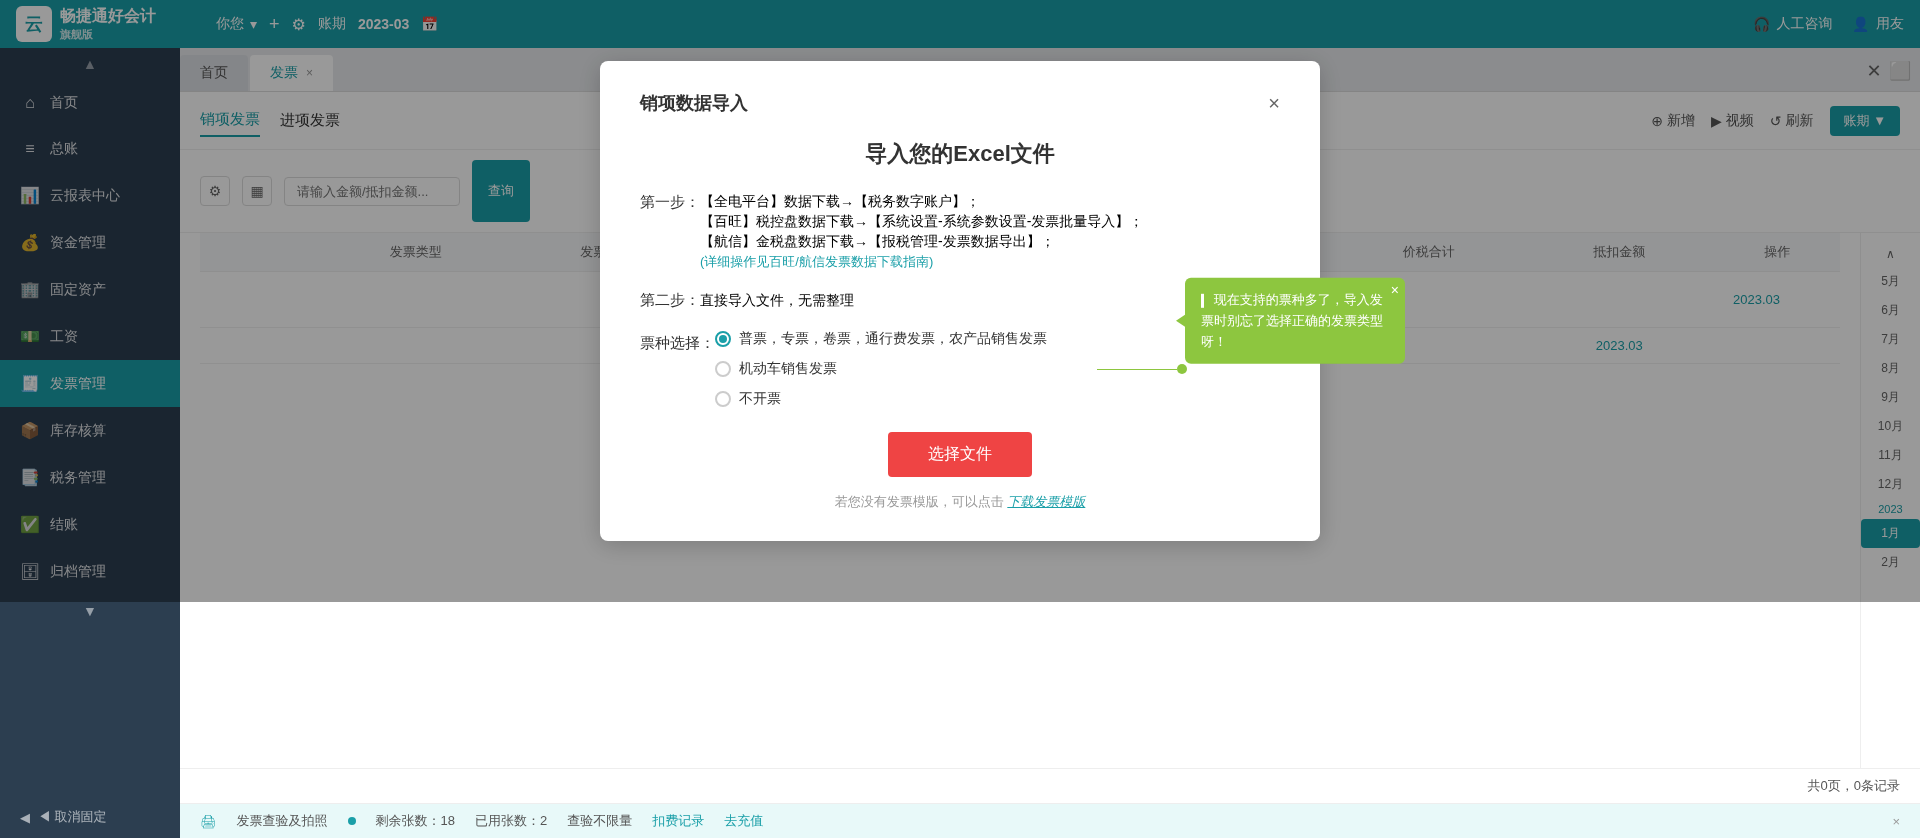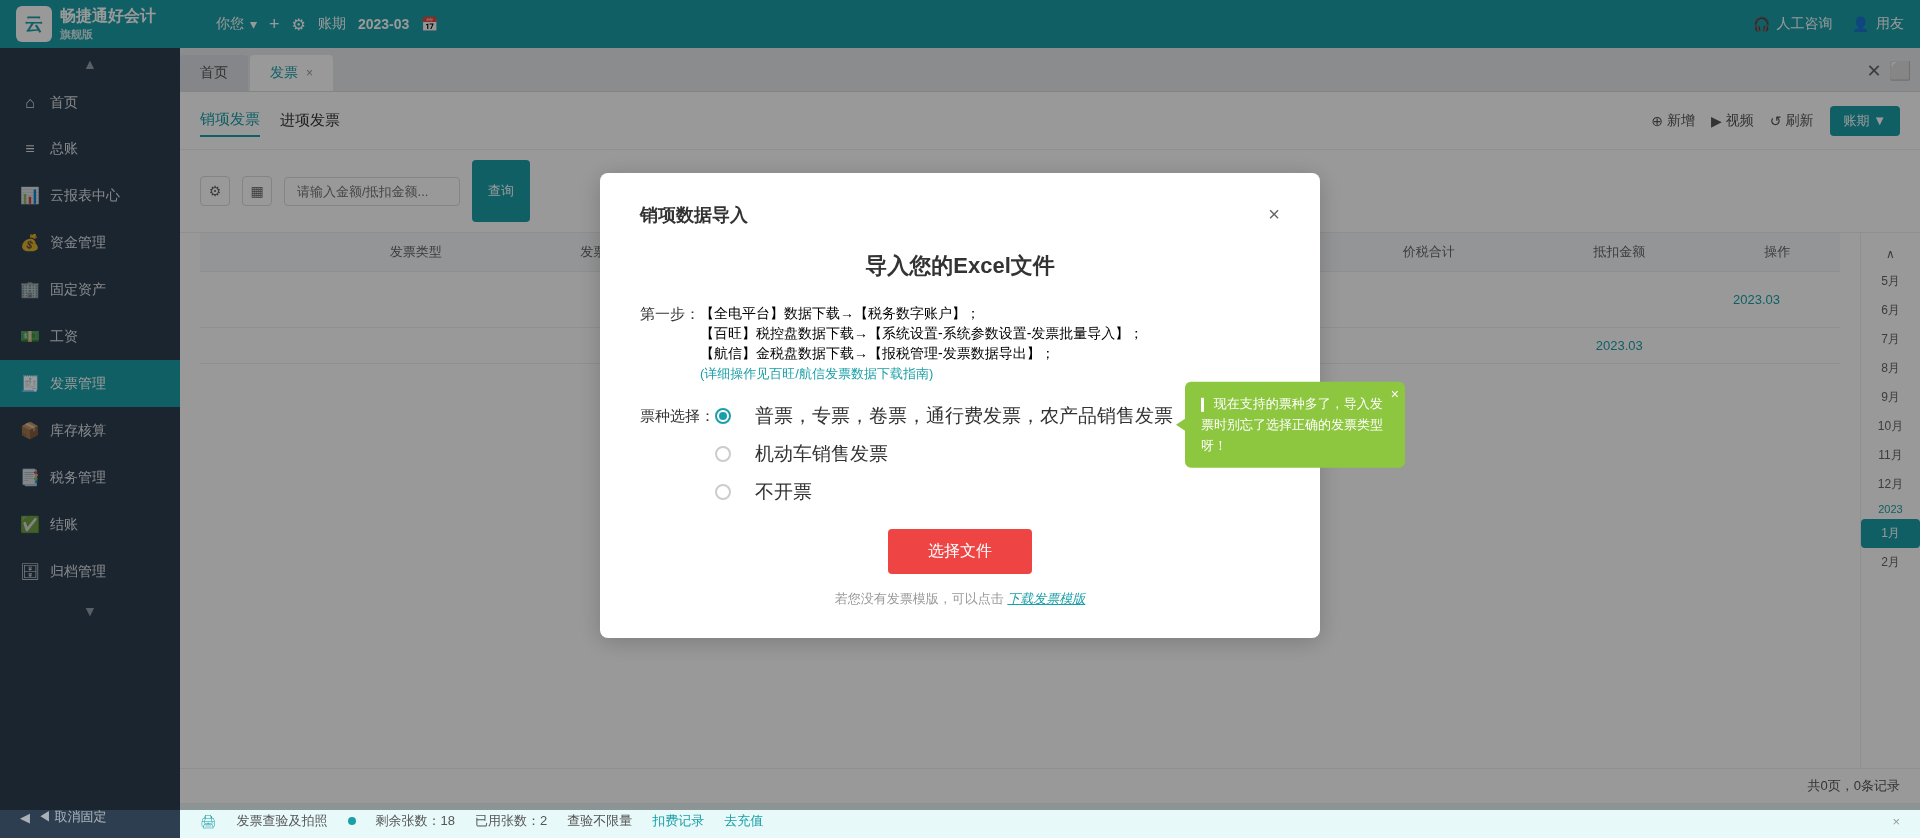--- a/index.html
+++ b/index.html
@@ -252,21 +252,21 @@
       font-size: 11px;
       color: #1a9fa8;
       padding: 4px;
       text-align: center;
     }
 
     
     .overlay {
       position: fixed;
       top: 0; left: 0;
-      width: 1920px; height: 810px;
+      width: 1920px; height: 602px;
       background: rgba(0,0,0,0.4);
       z-index: 100;
       display: flex;
       align-items: center;
       justify-content: center;
     }
 
     
     .modal {
       background: white;
@@ -285,21 +285,21 @@
     .modal-subtitle {
       text-align: center;
       font-size: 22px;
       font-weight: 600;
       color: #333;
       margin-bottom: 24px;
     }
     .step { margin-bottom: 20px; }
     .step-key { min-width: 60px; font-weight: 500; color: #333; }
     .ticket-select { margin: 16px 0; }
-    .radio-item { display: flex; align-items: center; gap: 24px; font-size: 19px; color: #333; }
+    .radio-item { display: flex; align-items: center; gap: 8px; font-size: 14px; color: #333; }
     .radio-circle {
       width: 16px; height: 16px;
       border: 2px solid #ccc;
       border-radius: 50%;
       display: flex; align-items: center; justify-content: center;
       cursor: pointer;
     }
     .radio-circle.selected { border-color: #1a9fa8; }
     .radio-inner { width: 8px; height: 8px; background: #1a9fa8; border-radius: 50%; }
     .btn-select-file {
@@ -576,20 +576,26 @@
         <span class="step-key" style="min-width:60px;font-size:15px;font-weight:500;color:#333;">第一步：</span>
         <div style="display:flex;flex-direction:column;gap:2px;">
           <span>【全电平台】数据下载→【税务数字账户】；</span>
           <span>【百旺】税控盘数据下载→【系统设置-系统参数设置-发票批量导入】；</span>
           <span>【航信】金税盘数据下载→【报税管理-发票数据导出】；</span>
           <a href="#" style="color:#1a9fa8;text-decoration:none;font-size:13px;">(详细操作见百旺/航信发票数据下载指南)</a>
         </div>
       </div>
     </div>
 
+    <div class="step">
+      <div style="display:flex;gap:0;align-items:center;">
+        <span style="min-width:60px;font-size:15px;font-weight:500;color:#333;">第二步：</span>
+        <span>直接导入文件，无需整理</span>
+      </div>
+    </div>
 
     <div class="ticket-select">
       <div style="display:flex;align-items:flex-start;gap:0;">
         <span style="min-width:60px;font-size:15px;font-weight:500;color:#333;padding-top:4px;">票种选择：</span>
         <div style="display:flex;flex-direction:column;gap:12px;position:relative;">
 
           <div class="radio-item">
             <div class="radio-circle selected">
               <div class="radio-inner"></div>
             </div>

